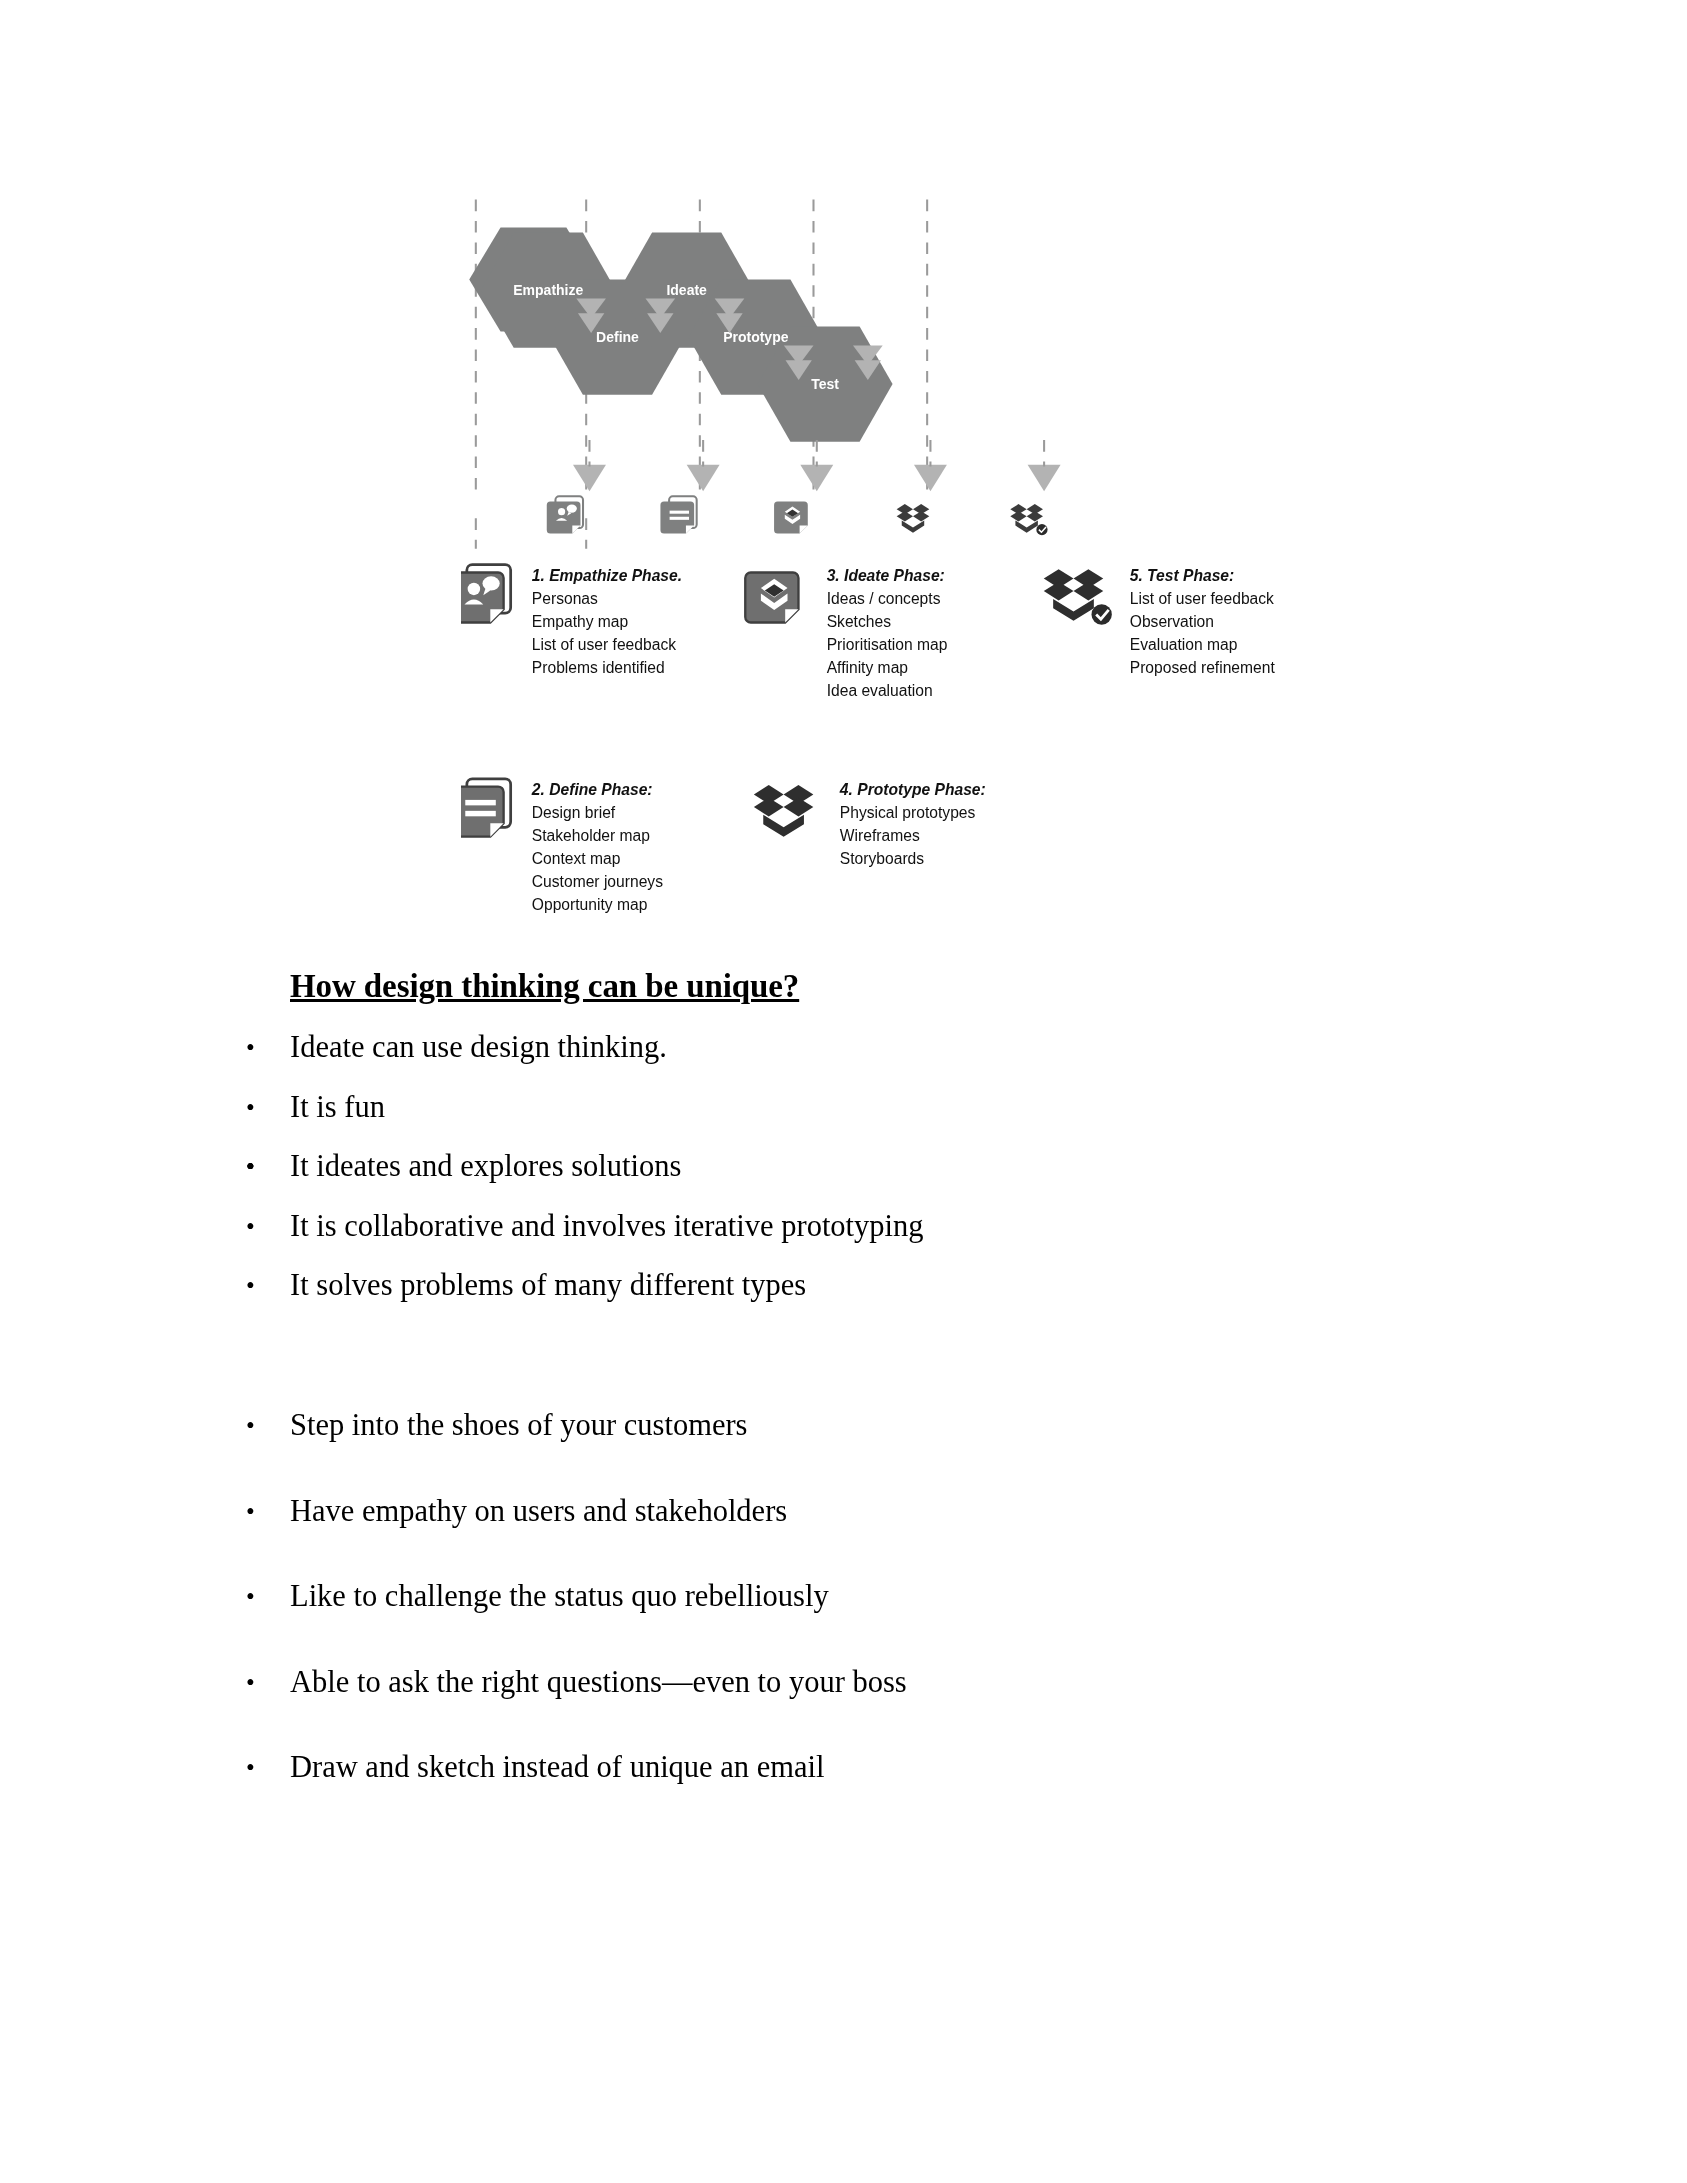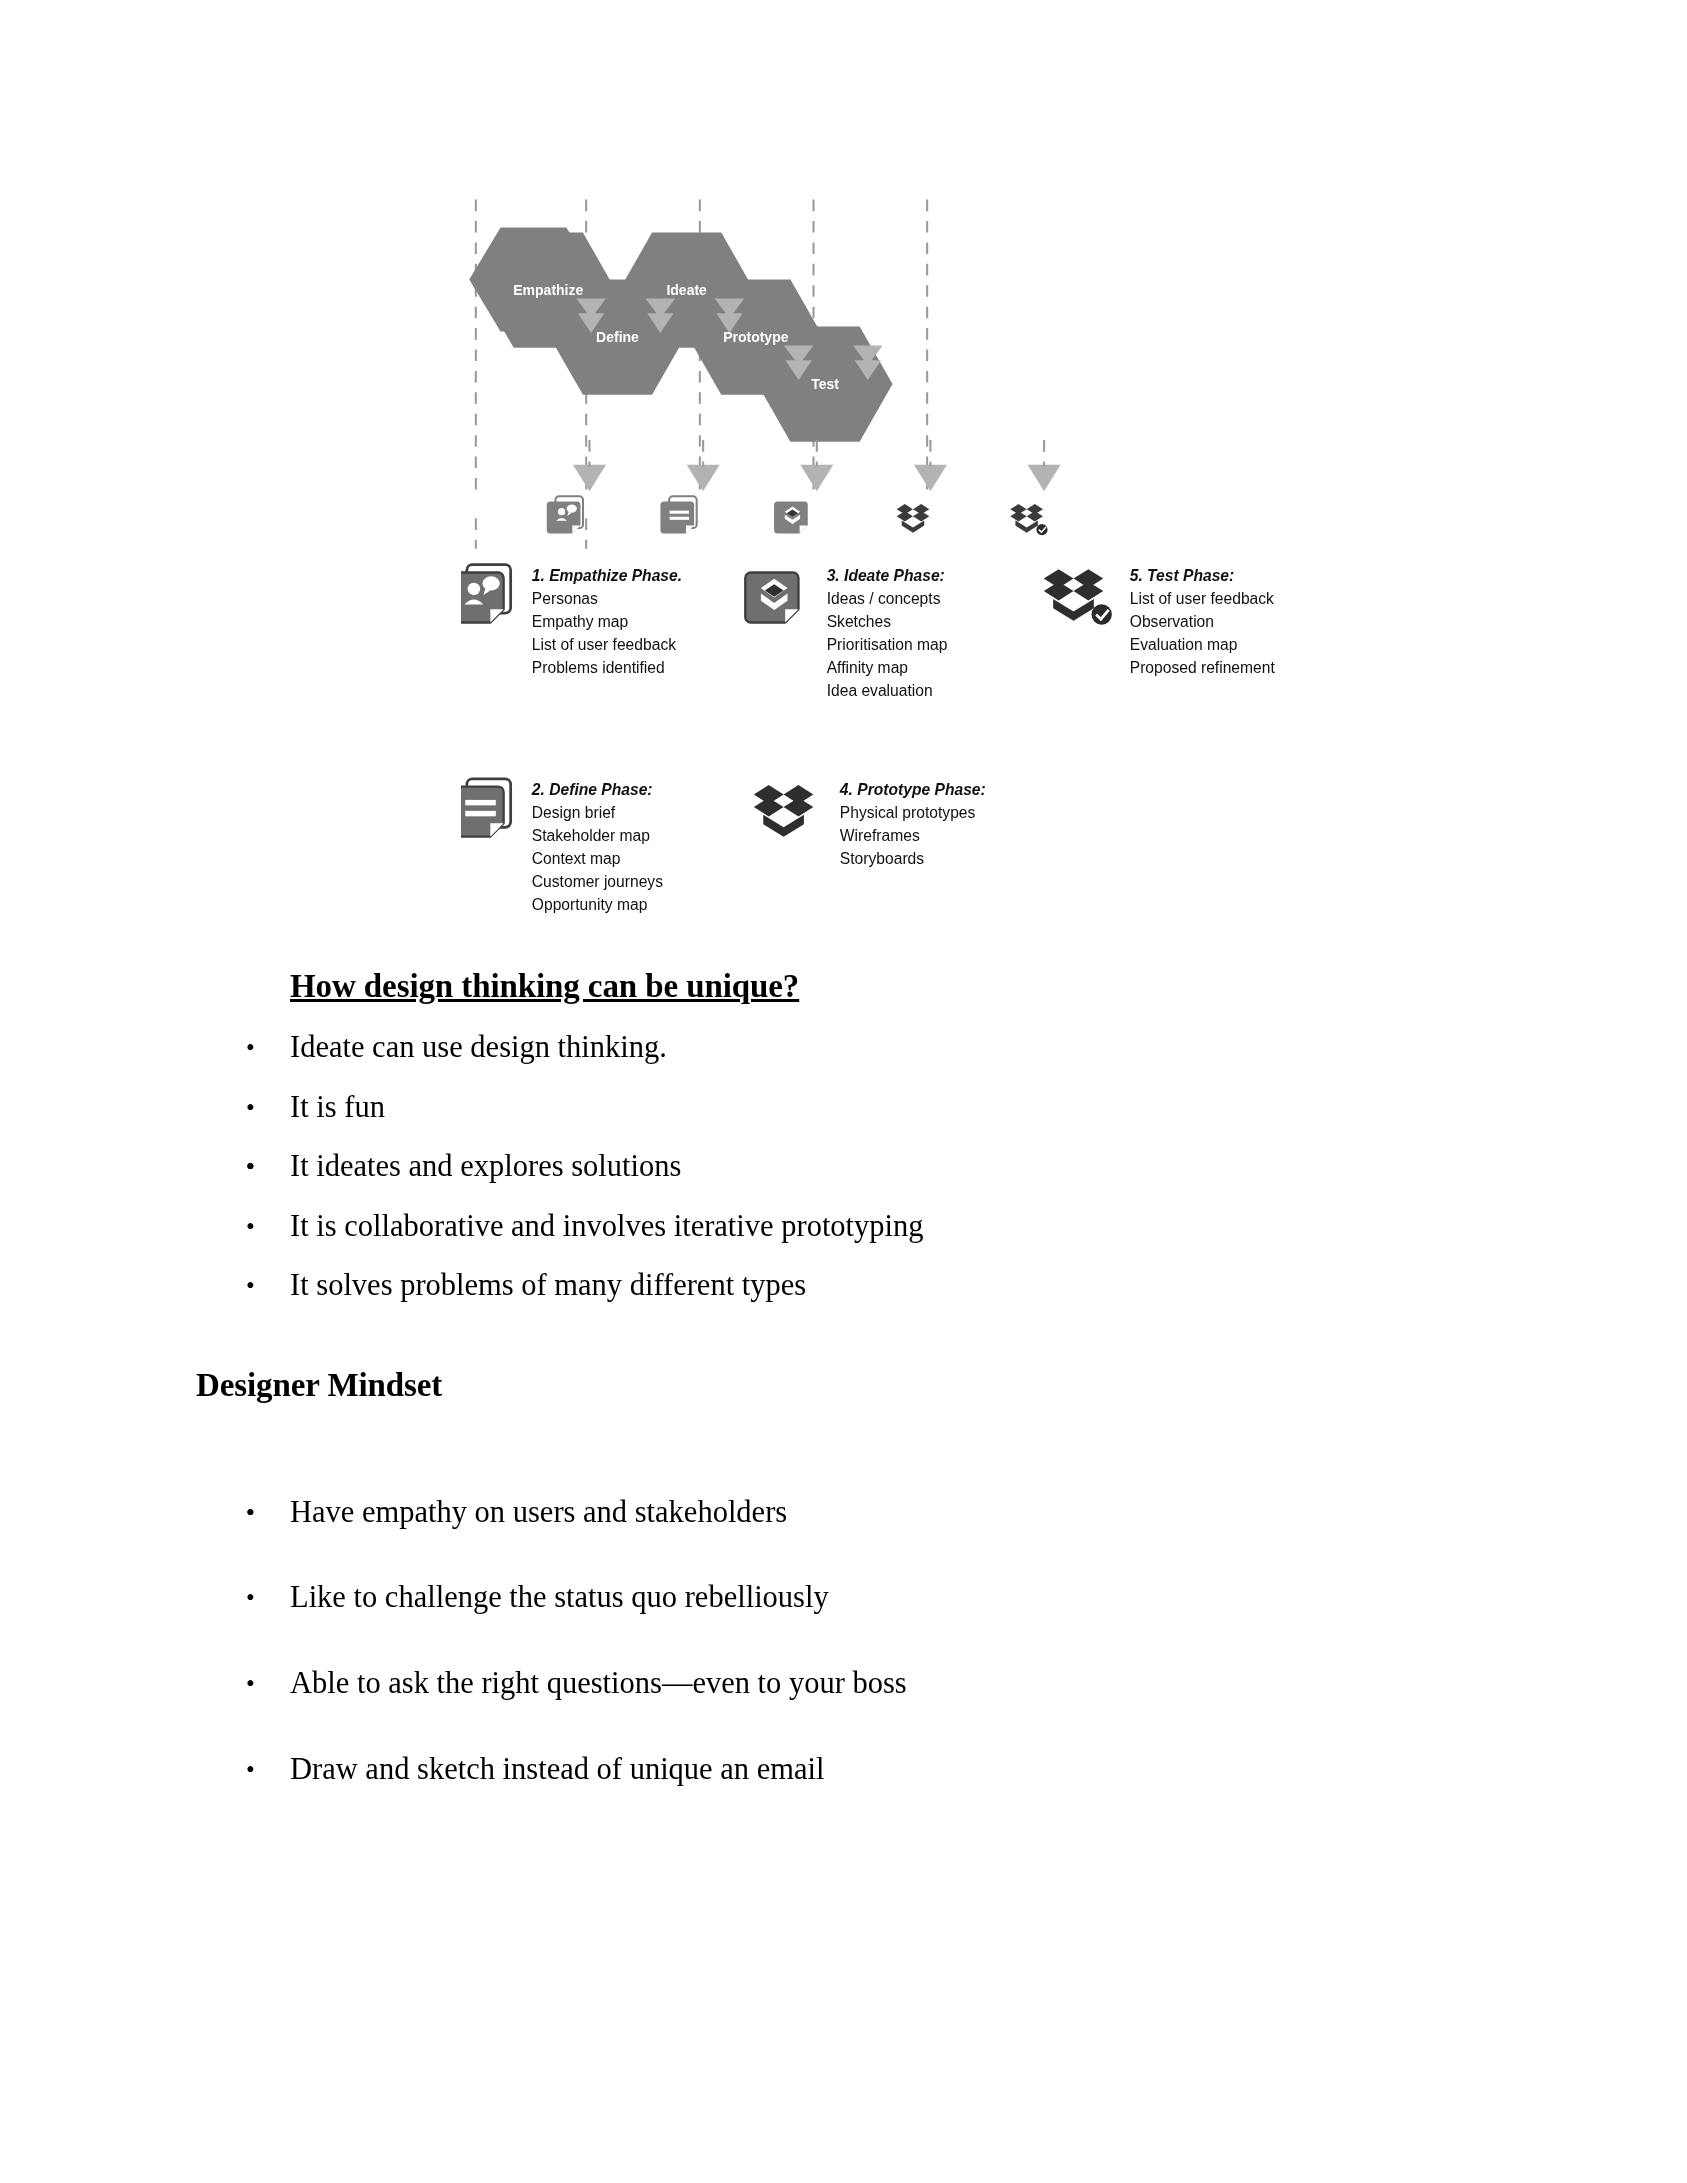--- a/index.html
+++ b/index.html
@@ -327,27 +327,27 @@
         <span>It is collaborative and involves iterative prototyping</span>
       </li>
       <li>
         <span class="bullet-mark">•</span>
         <span>It solves problems of many different types</span>
       </li>
     </ul>
 
     <div class="spacer-b"></div>
 
-    <h2 class="heading-2">Designer Mindset</h2>
 
     <div class="spacer-c"></div>
 
     <ul class="bullets group-b">
       <li>
         <span class="bullet-mark">•</span>
+        <span>Step into the shoes of your customers</span>
       </li>
       <li>
         <span class="bullet-mark">•</span>
         <span>Have empathy on users and stakeholders</span>
       </li>
       <li>
         <span class="bullet-mark">•</span>
         <span>Like to challenge the status quo rebelliously</span>
       </li>
       <li>

